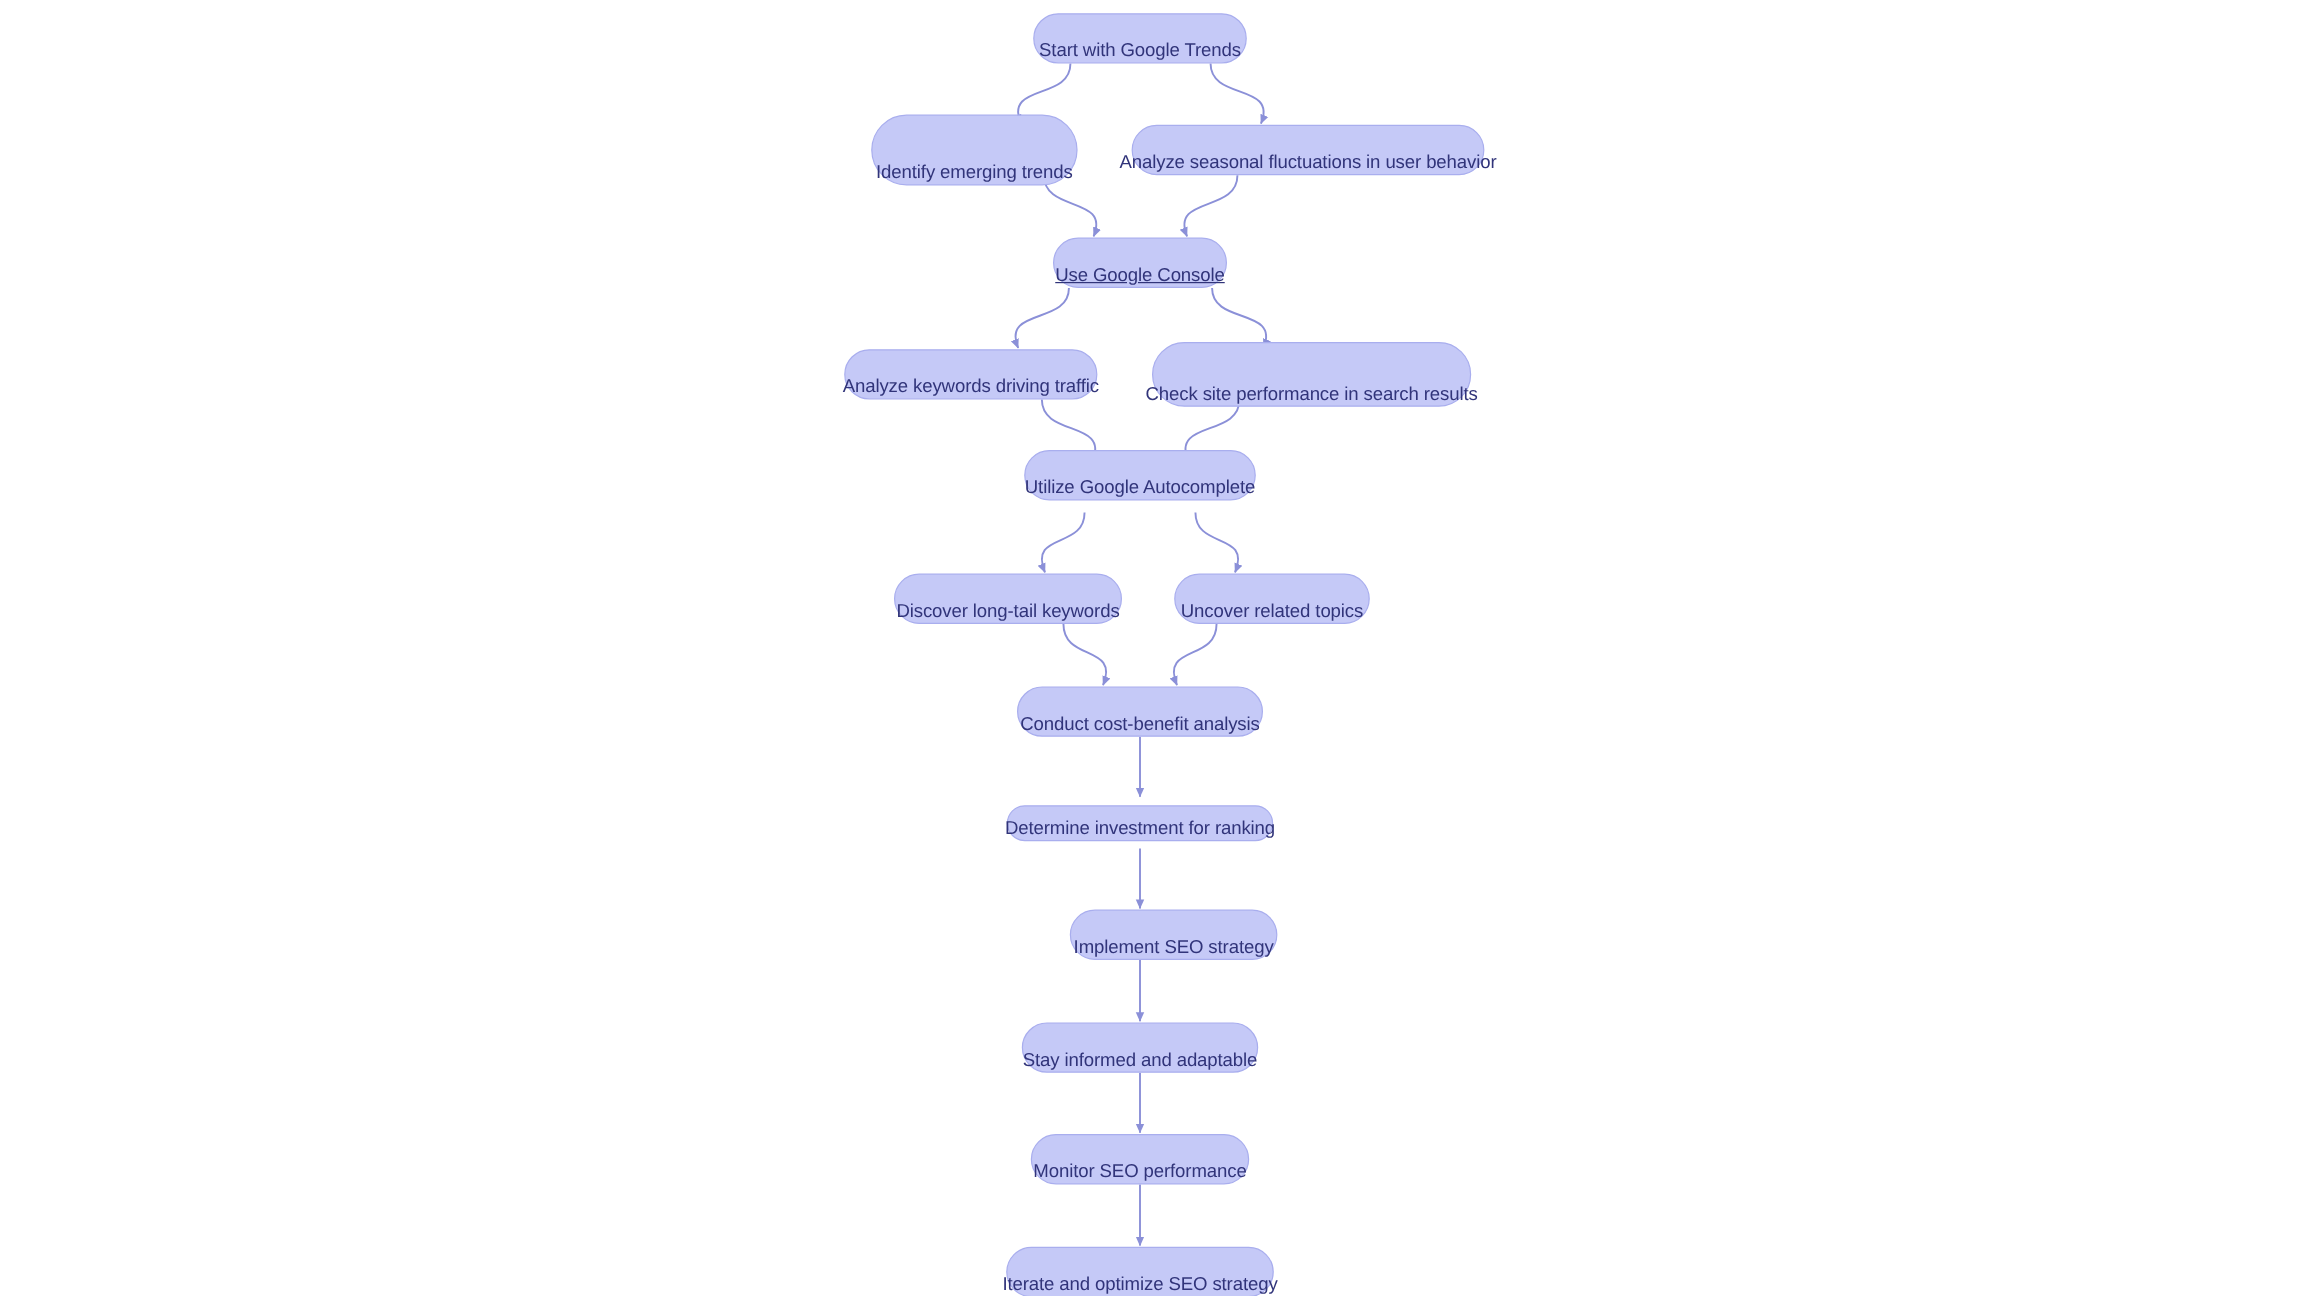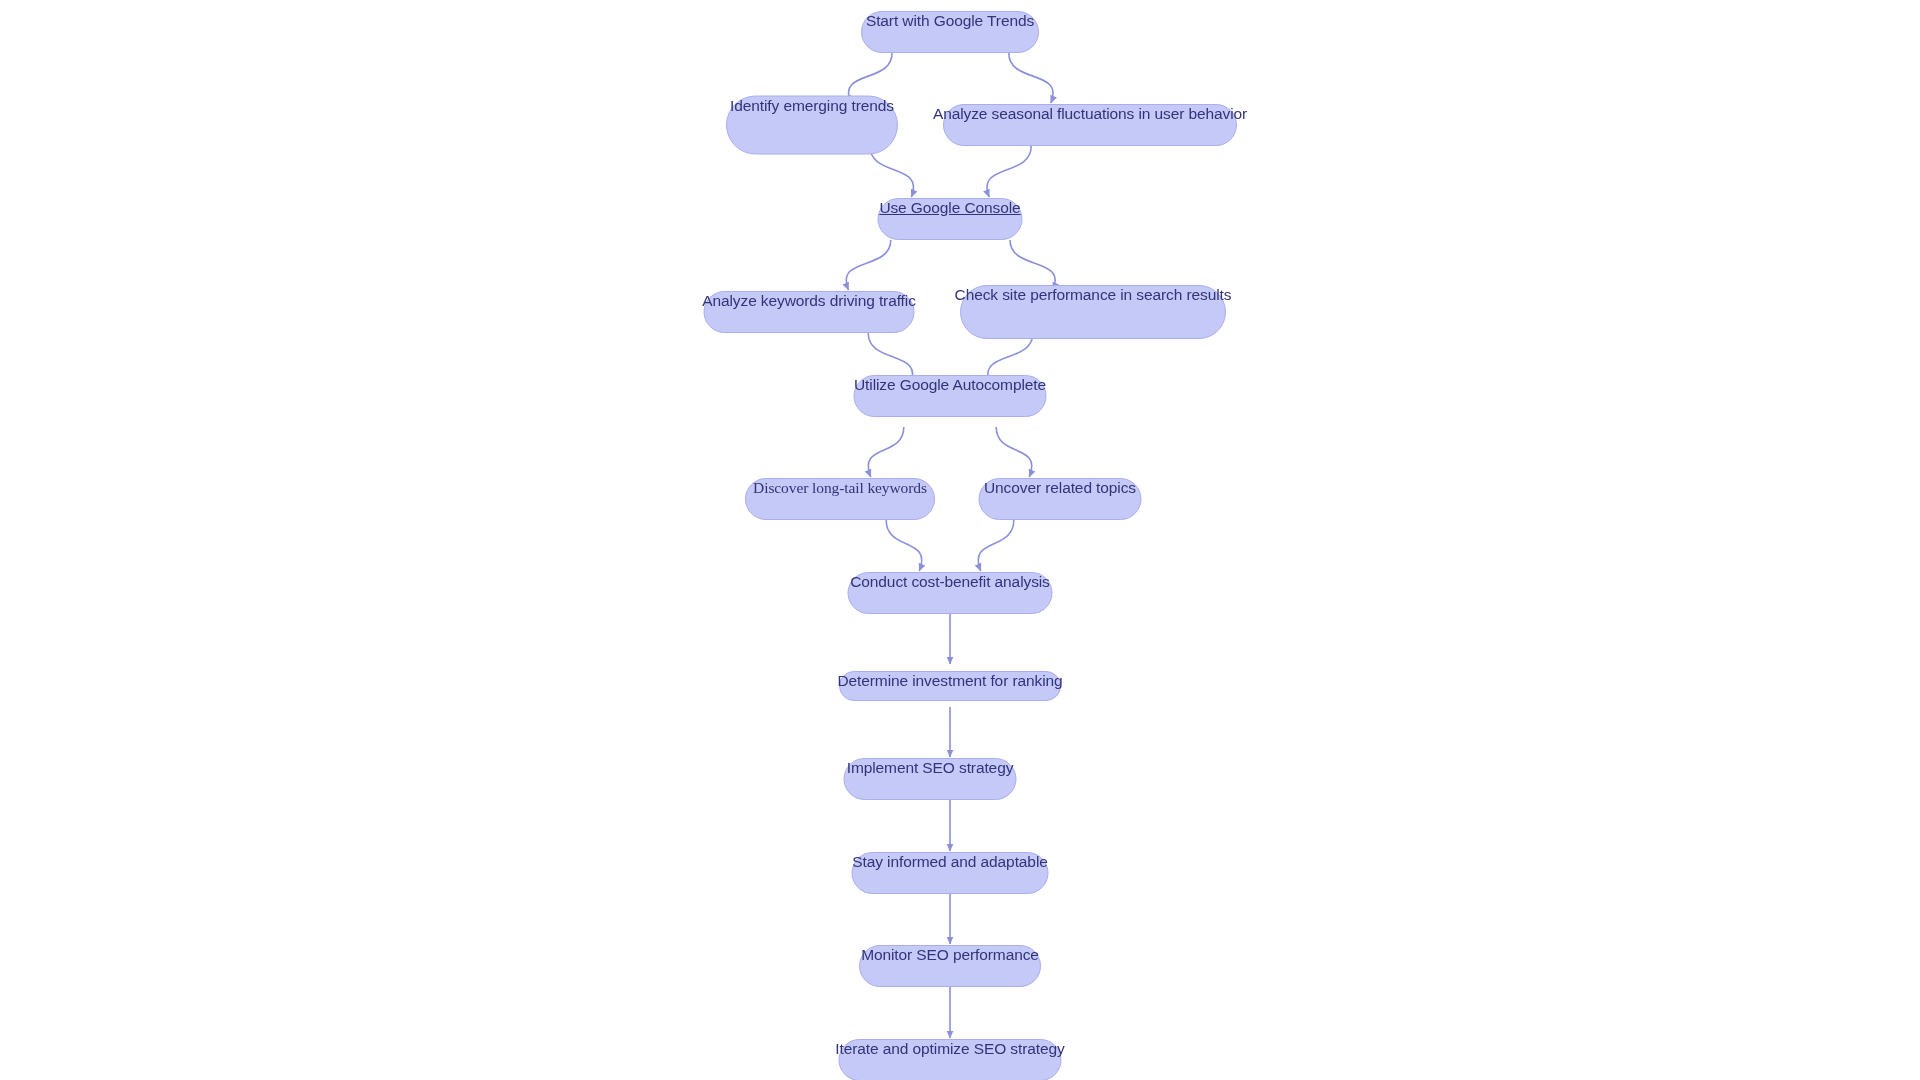--- a/index.html
+++ b/index.html
@@ -24,21 +24,21 @@
     left: 0;
     top: 0;
     width: 1920px;
     height: 1080px;
     pointer-events: none;
   }
   .node {
     position: absolute;
     box-sizing: border-box;
     display: flex;
-    align-items: flex-start;
+    align-items: flex-end;
     justify-content: center;
     background: #c5c9f7;
     border: 1px solid #a9aeee;
     border-radius: 999px;
     color: #31347a;
     font-size: 15.5px;
     font-family: "Liberation Sans", sans-serif;
     letter-spacing: -0.1px;
     white-space: nowrap;
     transform: translate(-50%, -50%);
@@ -91,33 +91,33 @@
       </div>
       <div class="node" style="left: 809px; top: 312px; width: 211px; height: 42px;">
         <span class="node-label">Analyze keywords driving traffic</span>
       </div>
       <div class="node" style="left: 1093px; top: 312px; width: 266px; height: 54px;">
         <span class="node-label">Check site performance in search results</span>
       </div>
       <div class="node" style="left: 950px; top: 396px; width: 193px; height: 42px;">
         <span class="node-label">Utilize Google Autocomplete</span>
       </div>
-      <div class="node" style="left: 840px; top: 499px; width: 190px; height: 42px; font-family: Liberation Serif, serif;">
+      <div class="node" style="left: 840px; top: 499px; width: 190px; height: 42px;">
         <span class="node-label">Discover long-tail keywords</span>
       </div>
       <div class="node" style="left: 1060px; top: 499px; width: 163px; height: 42px;">
         <span class="node-label">Uncover related topics</span>
       </div>
       <div class="node" style="left: 950px; top: 593px; width: 205px; height: 42px;">
         <span class="node-label">Conduct cost-benefit analysis</span>
       </div>
       <div class="node" style="left: 950px; top: 686px; width: 222px; height: 30px;">
         <span class="node-label">Determine investment for ranking</span>
       </div>
-      <div class="node" style="left: 930px; top: 779px; width: 173px; height: 42px;">
+      <div class="node" style="left: 978px; top: 779px; width: 173px; height: 42px;">
         <span class="node-label">Implement SEO strategy</span>
       </div>
       <div class="node" style="left: 950px; top: 873px; width: 197px; height: 42px;">
         <span class="node-label">Stay informed and adaptable</span>
       </div>
       <div class="node" style="left: 950px; top: 966px; width: 182px; height: 42px;">
         <span class="node-label">Monitor SEO performance</span>
       </div>
       <div class="node" style="left: 950px; top: 1060px; width: 223px; height: 42px;">
         <span class="node-label">Iterate and optimize SEO strategy</span>

